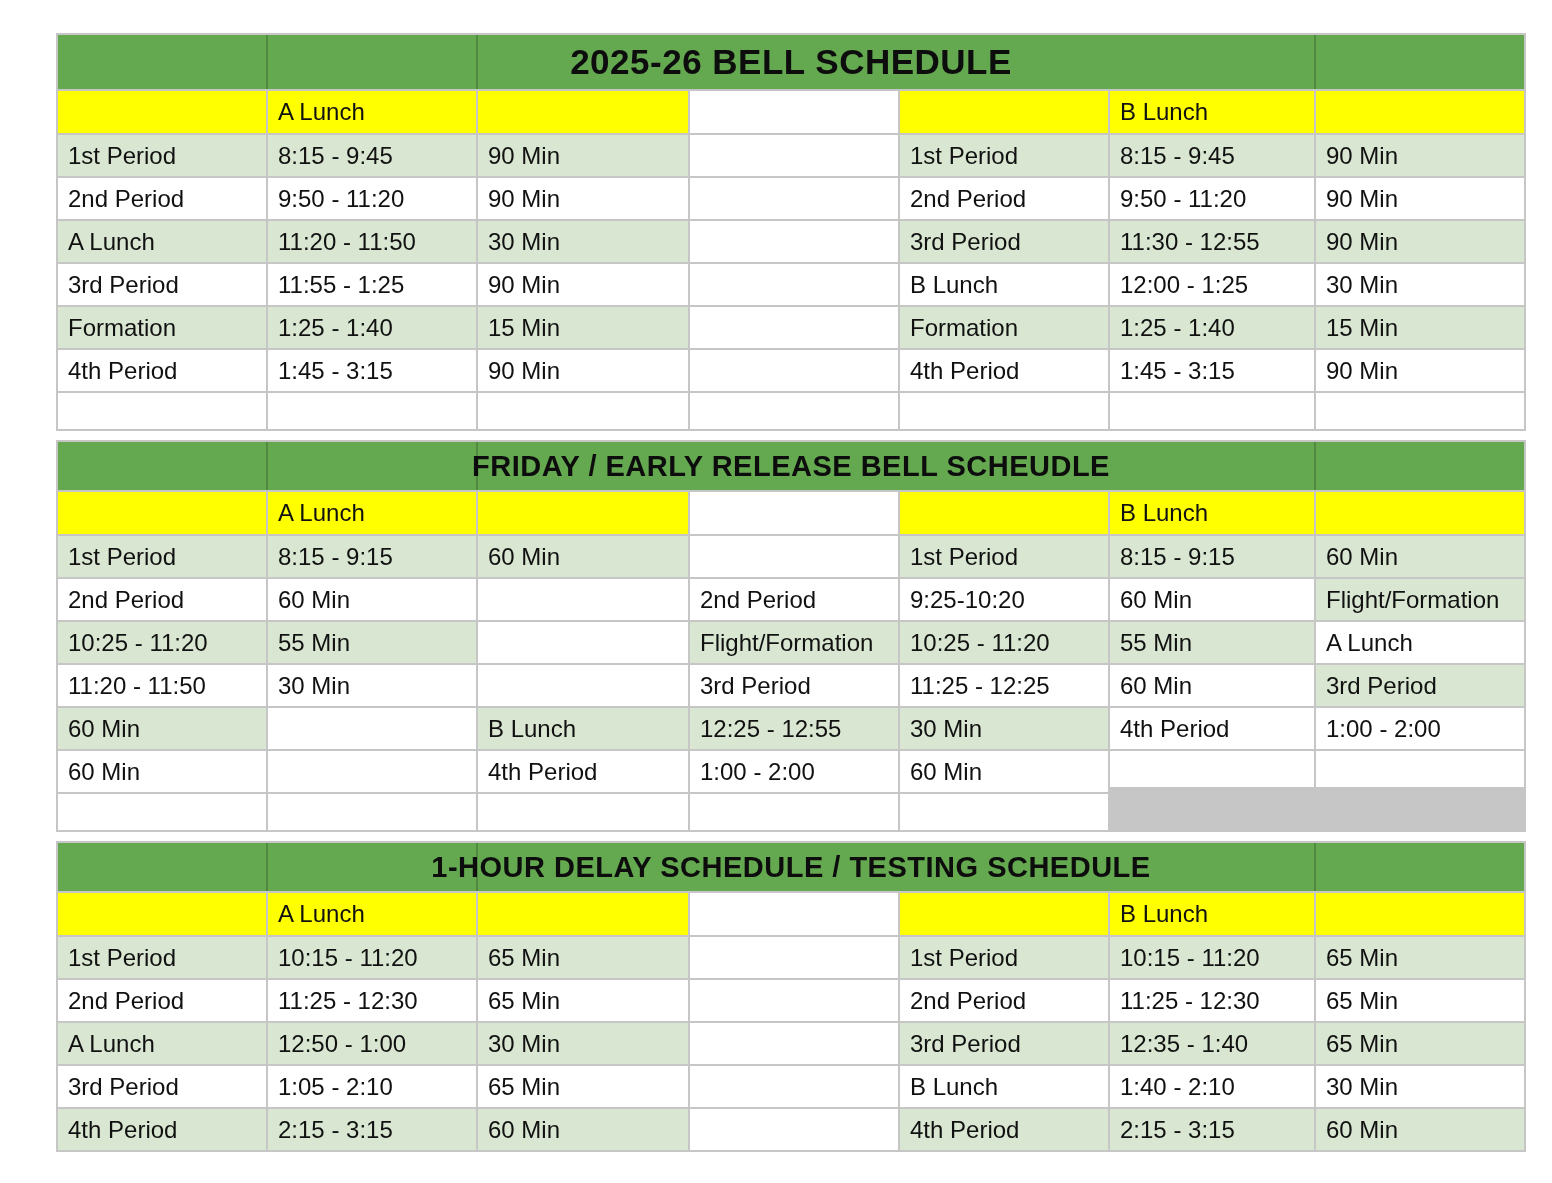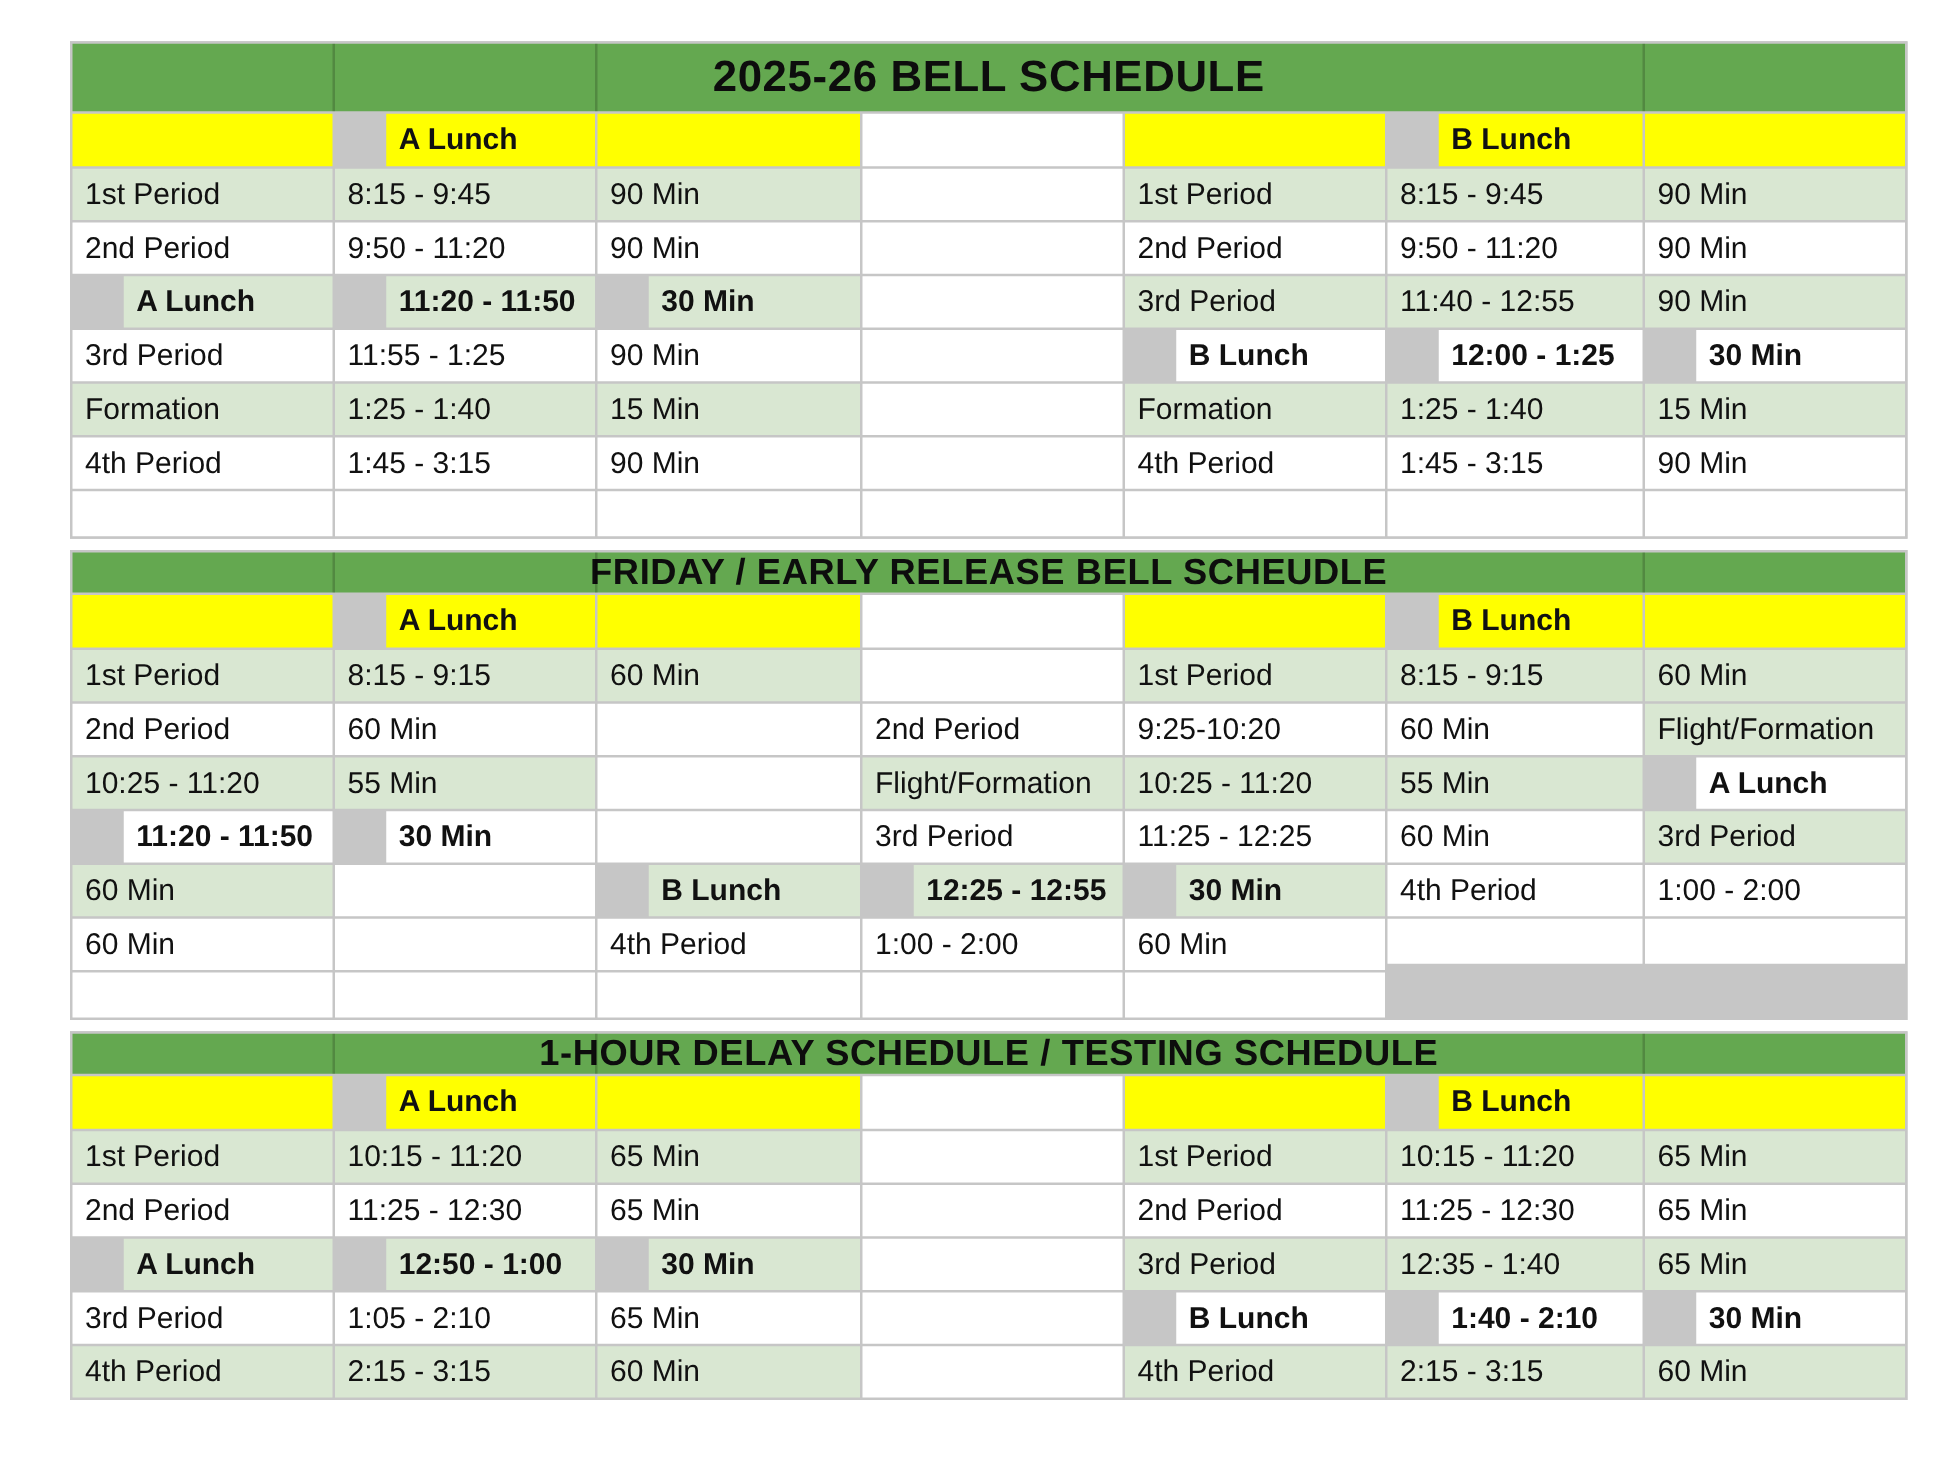--- a/index.html
+++ b/index.html
@@ -23,21 +23,21 @@
     display: grid;
     grid-template-columns: 208px 208px 210px 208px 208px 204px 208px;
     gap: 2px;
     background: #c6c6c6;
     border: 2px solid #c6c6c6;
     margin-bottom: 9px;
   }
   .sec-header {
     grid-column: 1 / -1;
     background: #64a850;
-    height: 32px;
+    height: 48px;
     position: relative;
     display: flex;
     align-items: center;
     justify-content: center;
   }
   .sched.s1 .sec-header { height: 54px; }
   .sec-title {
     font-weight: bold;
     font-size: 29px;
     letter-spacing: 0.5px;
@@ -62,21 +62,21 @@
     padding-left: 10px;
     box-sizing: border-box;
     font-size: 24px;
     white-space: nowrap;
     overflow: hidden;
   }
   .cell.green  { background: #d9e7d2; }
   .cell.yellow { background: #ffff00; }
   .cell.yrow   { height: 42px; }
   .cell.erow   { height: 36px; }
-  .cell.bold   { font-weight: bold; margin-left: 41px; }
+  .cell.bold   { font-weight: normal; }
 </style>
 </head>
 <body>
 
 <div id="sheet">
 
   <section class="sched s1">
     <div class="sec-header">
       <i class="hdiv d1"></i>
       <i class="hdiv d2"></i>
@@ -102,21 +102,21 @@
       <div class="cell ">90 Min</div>
       <div class="cell "></div>
       <div class="cell ">2nd Period</div>
       <div class="cell ">9:50 - 11:20</div>
       <div class="cell ">90 Min</div>
       <div class="cell green bold">A Lunch</div>
       <div class="cell green bold">11:20 - 11:50</div>
       <div class="cell green bold">30 Min</div>
       <div class="cell "></div>
       <div class="cell green">3rd Period</div>
-      <div class="cell green">11:40 - 12:55</div>
+      <div class="cell green">11:30 - 12:55</div>
       <div class="cell green">90 Min</div>
       <div class="cell ">3rd Period</div>
       <div class="cell ">11:55 - 1:25</div>
       <div class="cell ">90 Min</div>
       <div class="cell "></div>
       <div class="cell  bold">B Lunch</div>
       <div class="cell  bold">12:00 - 1:25</div>
       <div class="cell  bold">30 Min</div>
       <div class="cell green">Formation</div>
       <div class="cell green">1:25 - 1:40</div>

